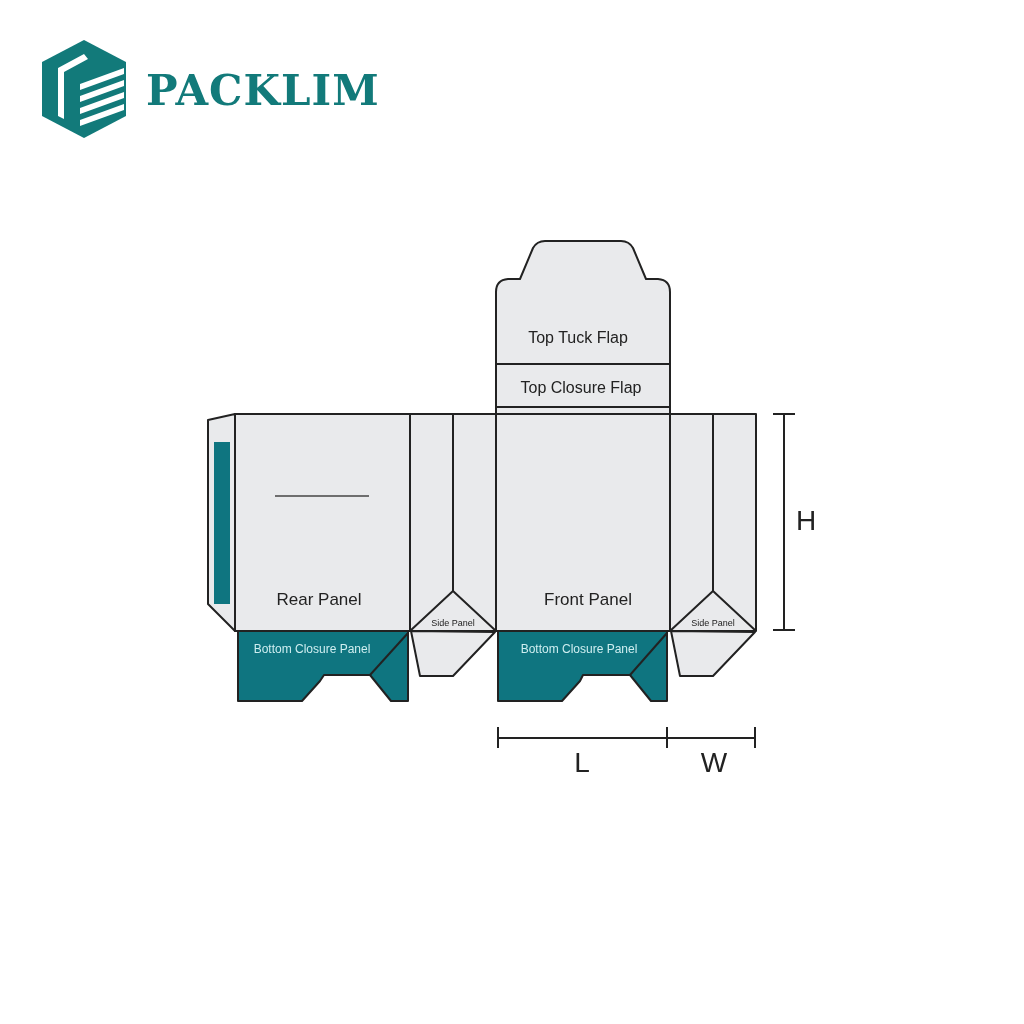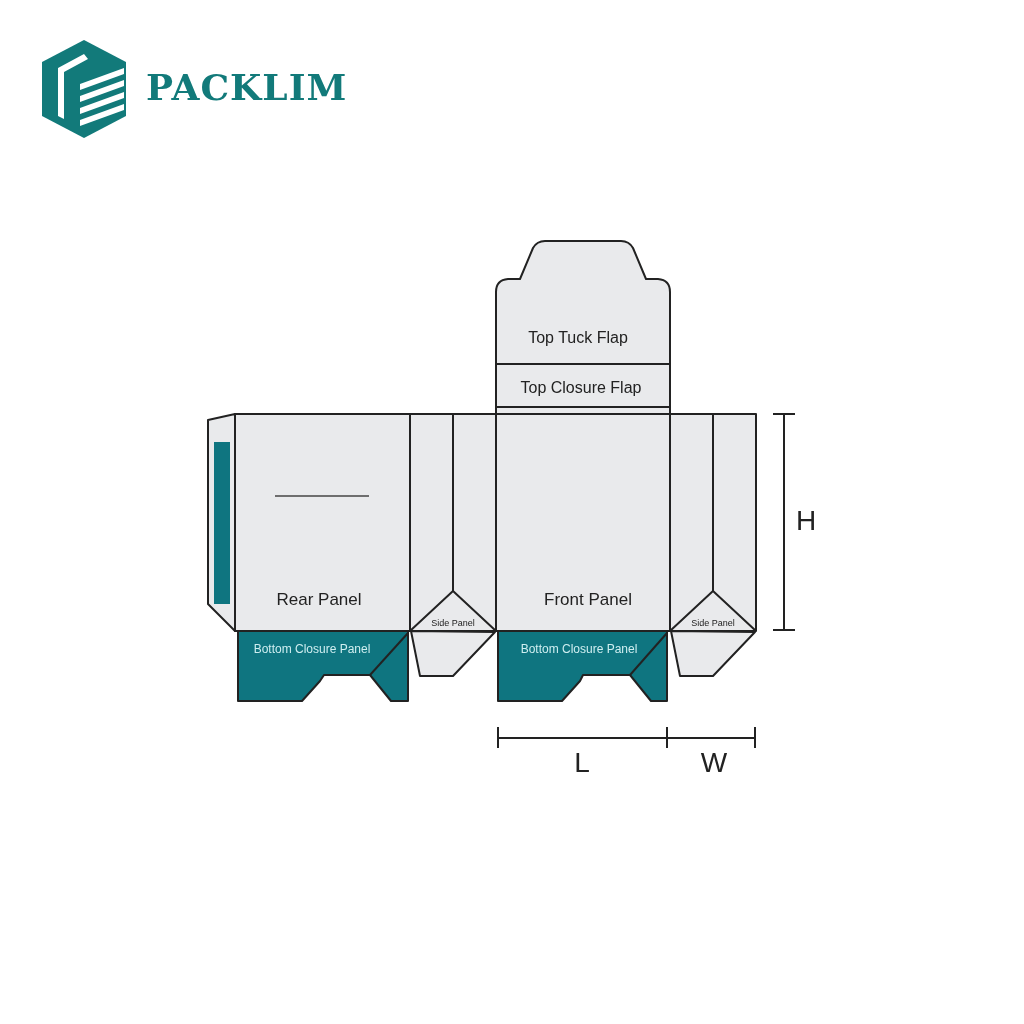--- a/index.html
+++ b/index.html
@@ -1,18 +1,18 @@
 <!DOCTYPE html>
 <html><head>
 <meta charset="utf-8">
 <style>
   html, body { margin: 0; padding: 0; background: #ffffff; }
   body { width: 1024px; height: 1024px; position: relative; overflow: hidden; font-family: "DejaVu Sans", sans-serif; }
   #logo { position: absolute; left: 40px; top: 38px; width: 300px; height: 104px; }
-  #logo-text { position: absolute; left: 146px; top: 66px; font-family: "DejaVu Serif", serif; font-weight: bold; font-size: 36px; color: #127a7a; letter-spacing: 1px; }
+  #logo-text { position: absolute; left: 146px; top: 66px; font-family: "DejaVu Serif", serif; font-weight: bold; font-size: 42px; color: #127a7a; letter-spacing: 1px; }
   #dieline { position: absolute; left: 0; top: 0; }
   .lbl { font-family: "Liberation Sans", sans-serif; fill: #222; }
 </style>
 </head>
 <body>
 
 <div id="logo">
   <svg width="96" height="104" viewBox="0 0 96 104">
     <polygon points="44,2 86,24 86,78 44,100 2,78 2,24" fill="#127a7a"></polygon>
     <path d="M44,16 L18,30 L18,78 L24,81 L24,34 L48,21 Z" fill="#ffffff"></path>

